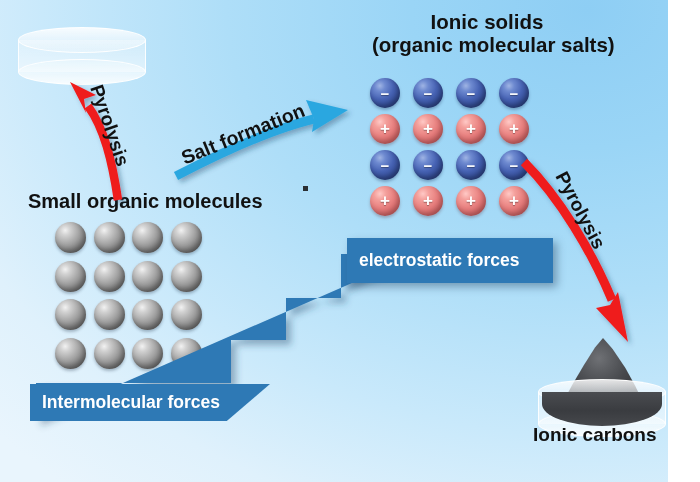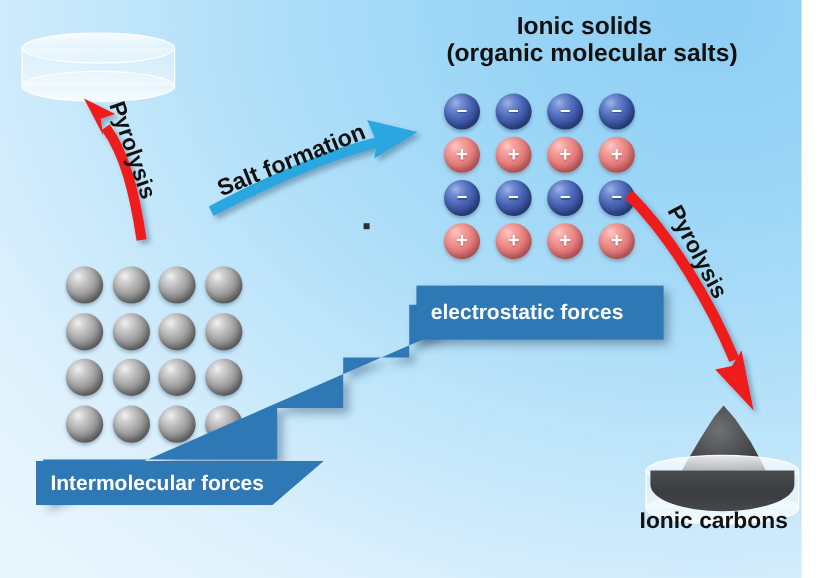--- a/index.html
+++ b/index.html
@@ -124,20 +124,21 @@
   <div id="carbon-mound"></div>
   <div class="dish" id="dish-carbon">
     <div class="rim"></div>
     <div class="wall"></div>
     <div class="base"></div>
   </div>
   <div id="carbon-bed"></div>
 
   <div class="lbl" style="left:533px;top:424px;font-size:19px;">Ionic carbons</div>
 
+  <div class="lbl" style="left:28px;top:190px;font-size:20px;">Small organic molecules</div>
 
   <div id="grid-molecules">
       <div class="sphere grey" style="left: 55px; top: 222px; width: 31px; height: 31px;"></div>
       <div class="sphere grey" style="left: 93.5px; top: 222px; width: 31px; height: 31px;"></div>
       <div class="sphere grey" style="left: 132px; top: 222px; width: 31px; height: 31px;"></div>
       <div class="sphere grey" style="left: 170.5px; top: 222px; width: 31px; height: 31px;"></div>
       <div class="sphere grey" style="left: 55px; top: 260.5px; width: 31px; height: 31px;"></div>
       <div class="sphere grey" style="left: 93.5px; top: 260.5px; width: 31px; height: 31px;"></div>
       <div class="sphere grey" style="left: 132px; top: 260.5px; width: 31px; height: 31px;"></div>
       <div class="sphere grey" style="left: 170.5px; top: 260.5px; width: 31px; height: 31px;"></div>

